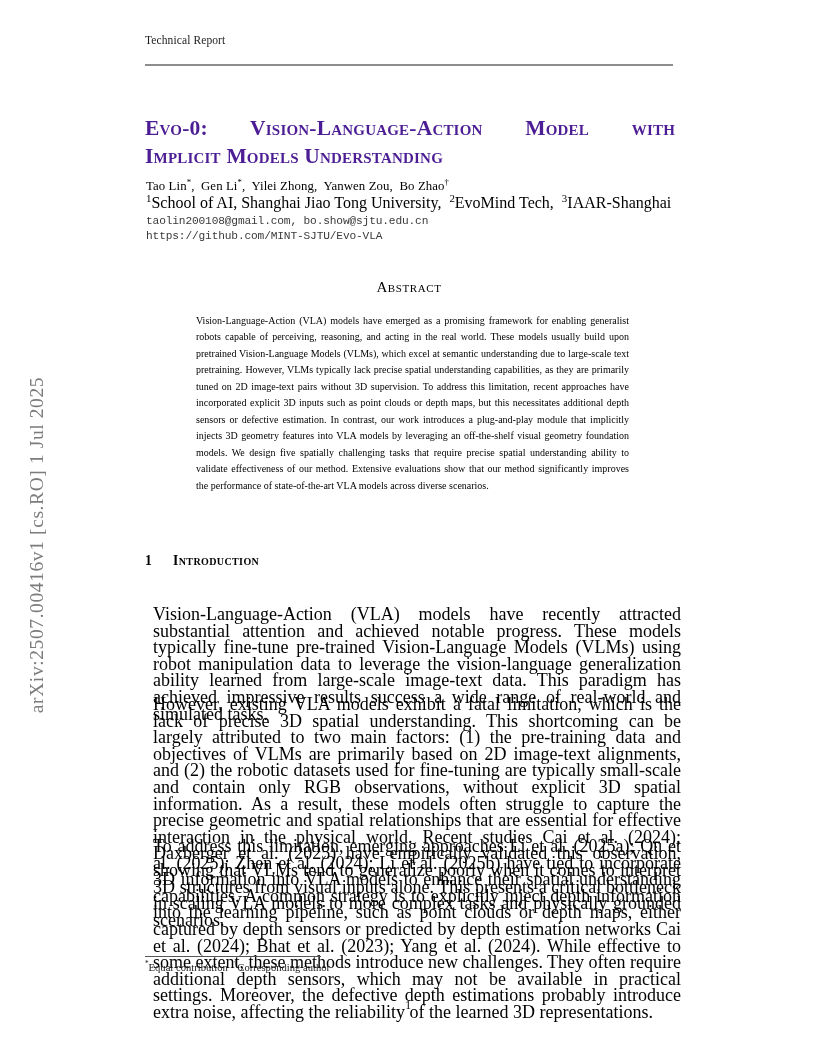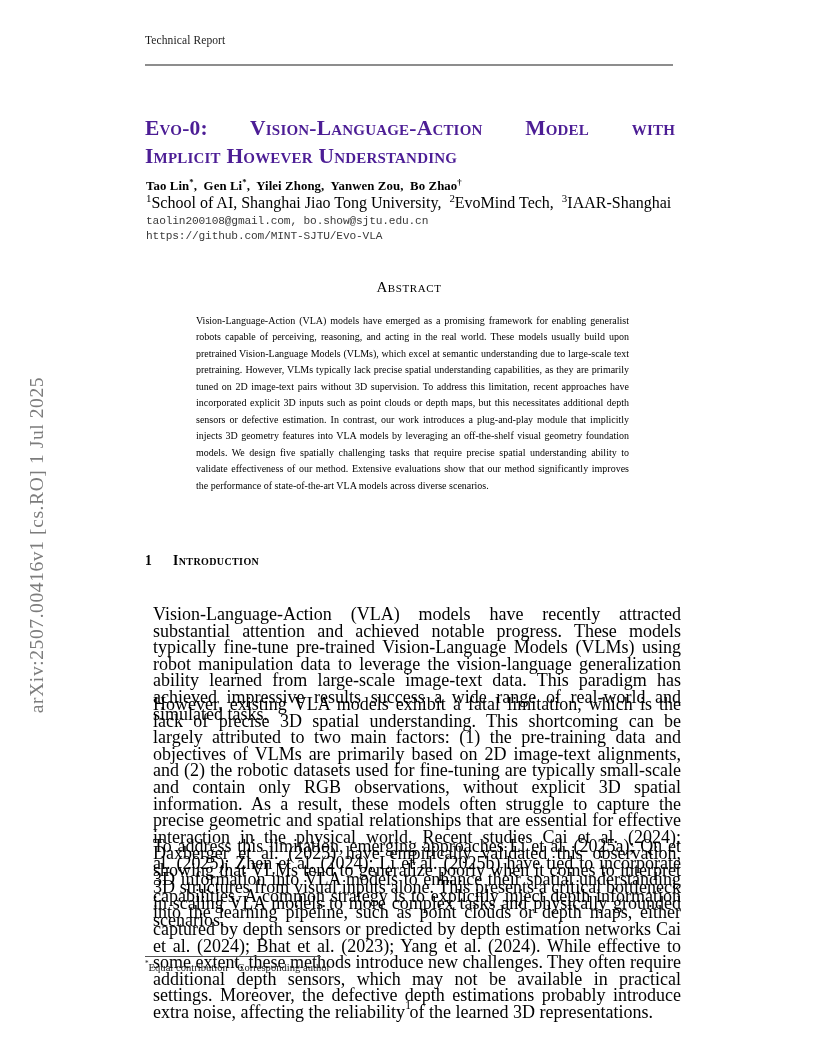--- a/index.html
+++ b/index.html
@@ -79,21 +79,21 @@
 
   
   .authors {
     position: absolute;
     left: 146px;
     top: 178px;
     width: 530px;
   }
   .author-names {
     font-size: 12.8px;
-    font-weight: bold;
+    font-weight: normal;
     letter-spacing: 0.1px;
     line-height: 16px;
   }
   .affil {
     font-size: 16px;
     line-height: 16px;
     margin-top: 1px;
   }
   .mono-line {
     font-family: "Liberation Mono", monospace;
@@ -194,21 +194,21 @@
     <span>arXiv:2507.00416v1  [cs.RO]  1 Jul 2025</span>
   </div>
 
   <div class="header">
     <div class="header-label">Technical Report</div>
     <div class="header-rule"></div>
   </div>
 
   <h1 class="title">
     <span class="l1">Evo-0:   Vision-Language-Action  Model  with</span>
-    <span class="l2">Implicit However Understanding</span>
+    <span class="l2">Implicit Models Understanding</span>
   </h1>
 
   <div class="authors">
     <div class="author-names">Tao Lin<sup>*</sup>,&nbsp; Gen Li<sup>*</sup>,&nbsp; Yilei Zhong,&nbsp; Yanwen Zou,&nbsp; Bo Zhao<sup>†</sup></div>
     <div class="affil"><sup>1</sup>School of AI, Shanghai Jiao Tong University,&nbsp; <sup>2</sup>EvoMind Tech,&nbsp; <sup>3</sup>IAAR-Shanghai</div>
     <div class="mono-line first">taolin200108@gmail.com, bo.show@sjtu.edu.cn</div>
     <div class="mono-line">https://github.com/MINT-SJTU/Evo-VLA</div>
   </div>
 
   <div class="abstract-head">Abstract</div>

